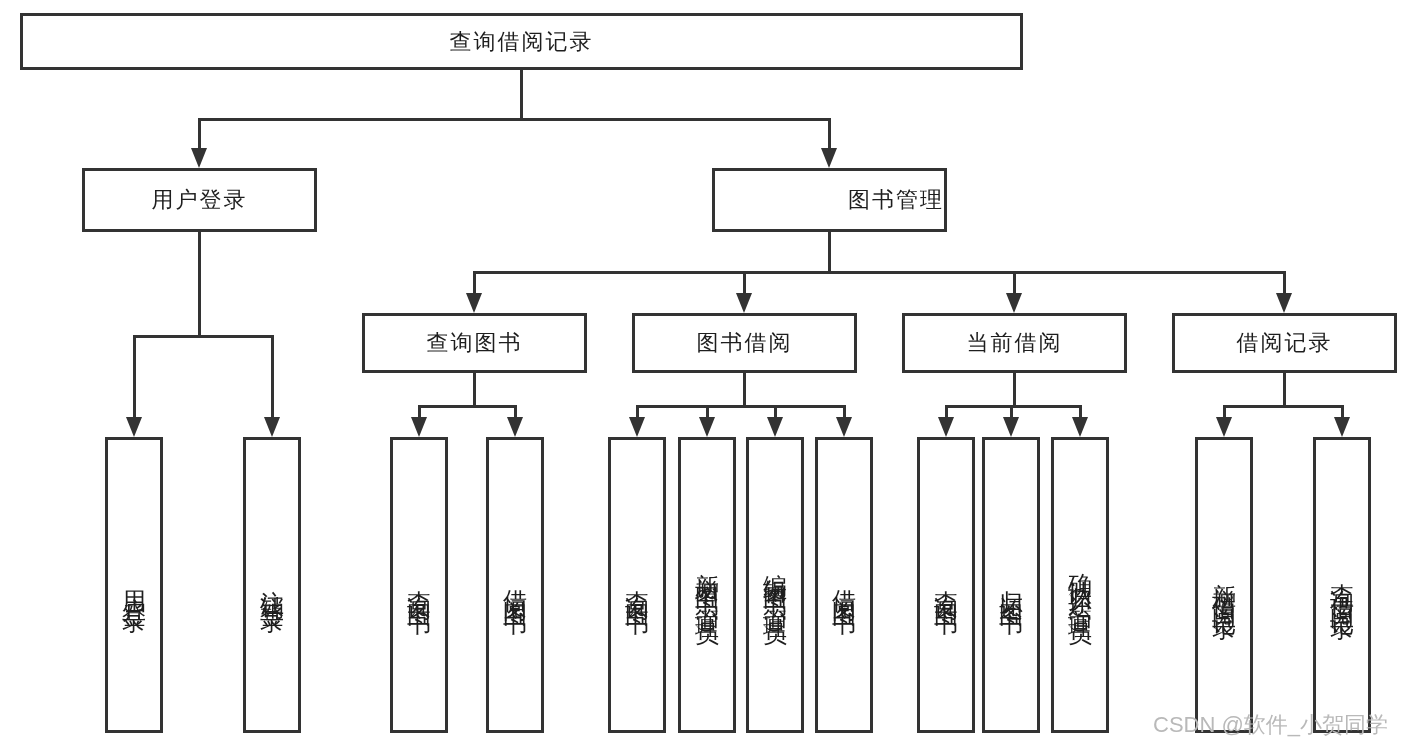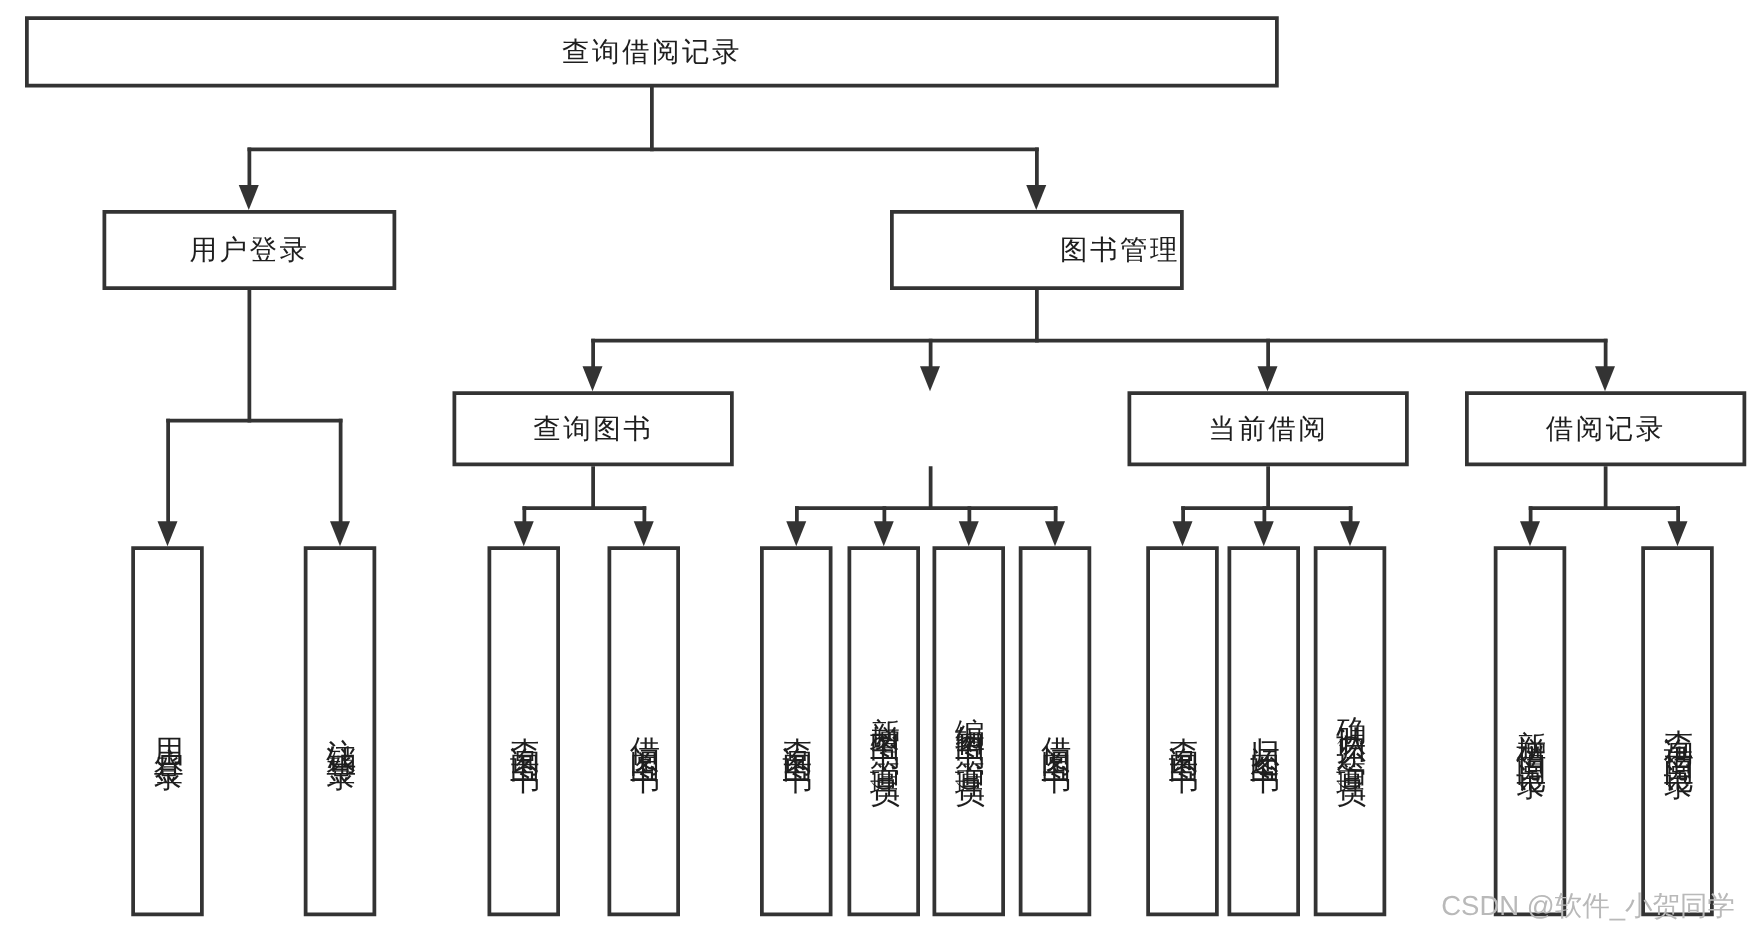--- a/index.html
+++ b/index.html
@@ -68,20 +68,23 @@
 
   <div class="box h" style="left:82px; top:168px; width:235px; height:64px;">
     <span>用户登录</span>
   </div>
   <div class="box h" style="left:712px; top:168px; width:235px; height:64px;justify-content:flex-end;">
     <span>图书管理</span>
   </div>
 
   <div class="box h" style="left:362px; top:313px; width:225px; height:60px;">
     <span>查询图书</span>
+  </div>
+  <div class="box h" style="left:632px; top:313px; width:225px; height:60px;">
+    <span>图书借阅</span>
   </div>
   <div class="box h" style="left:902px; top:313px; width:225px; height:60px;">
     <span>当前借阅</span>
   </div>
   <div class="box h" style="left:1172px; top:313px; width:225px; height:60px;">
     <span>借阅记录</span>
   </div>
 
   <div class="box v" style="left:105px; top:437px; width:58px; height:296px;">
     <span>用户登录</span>

